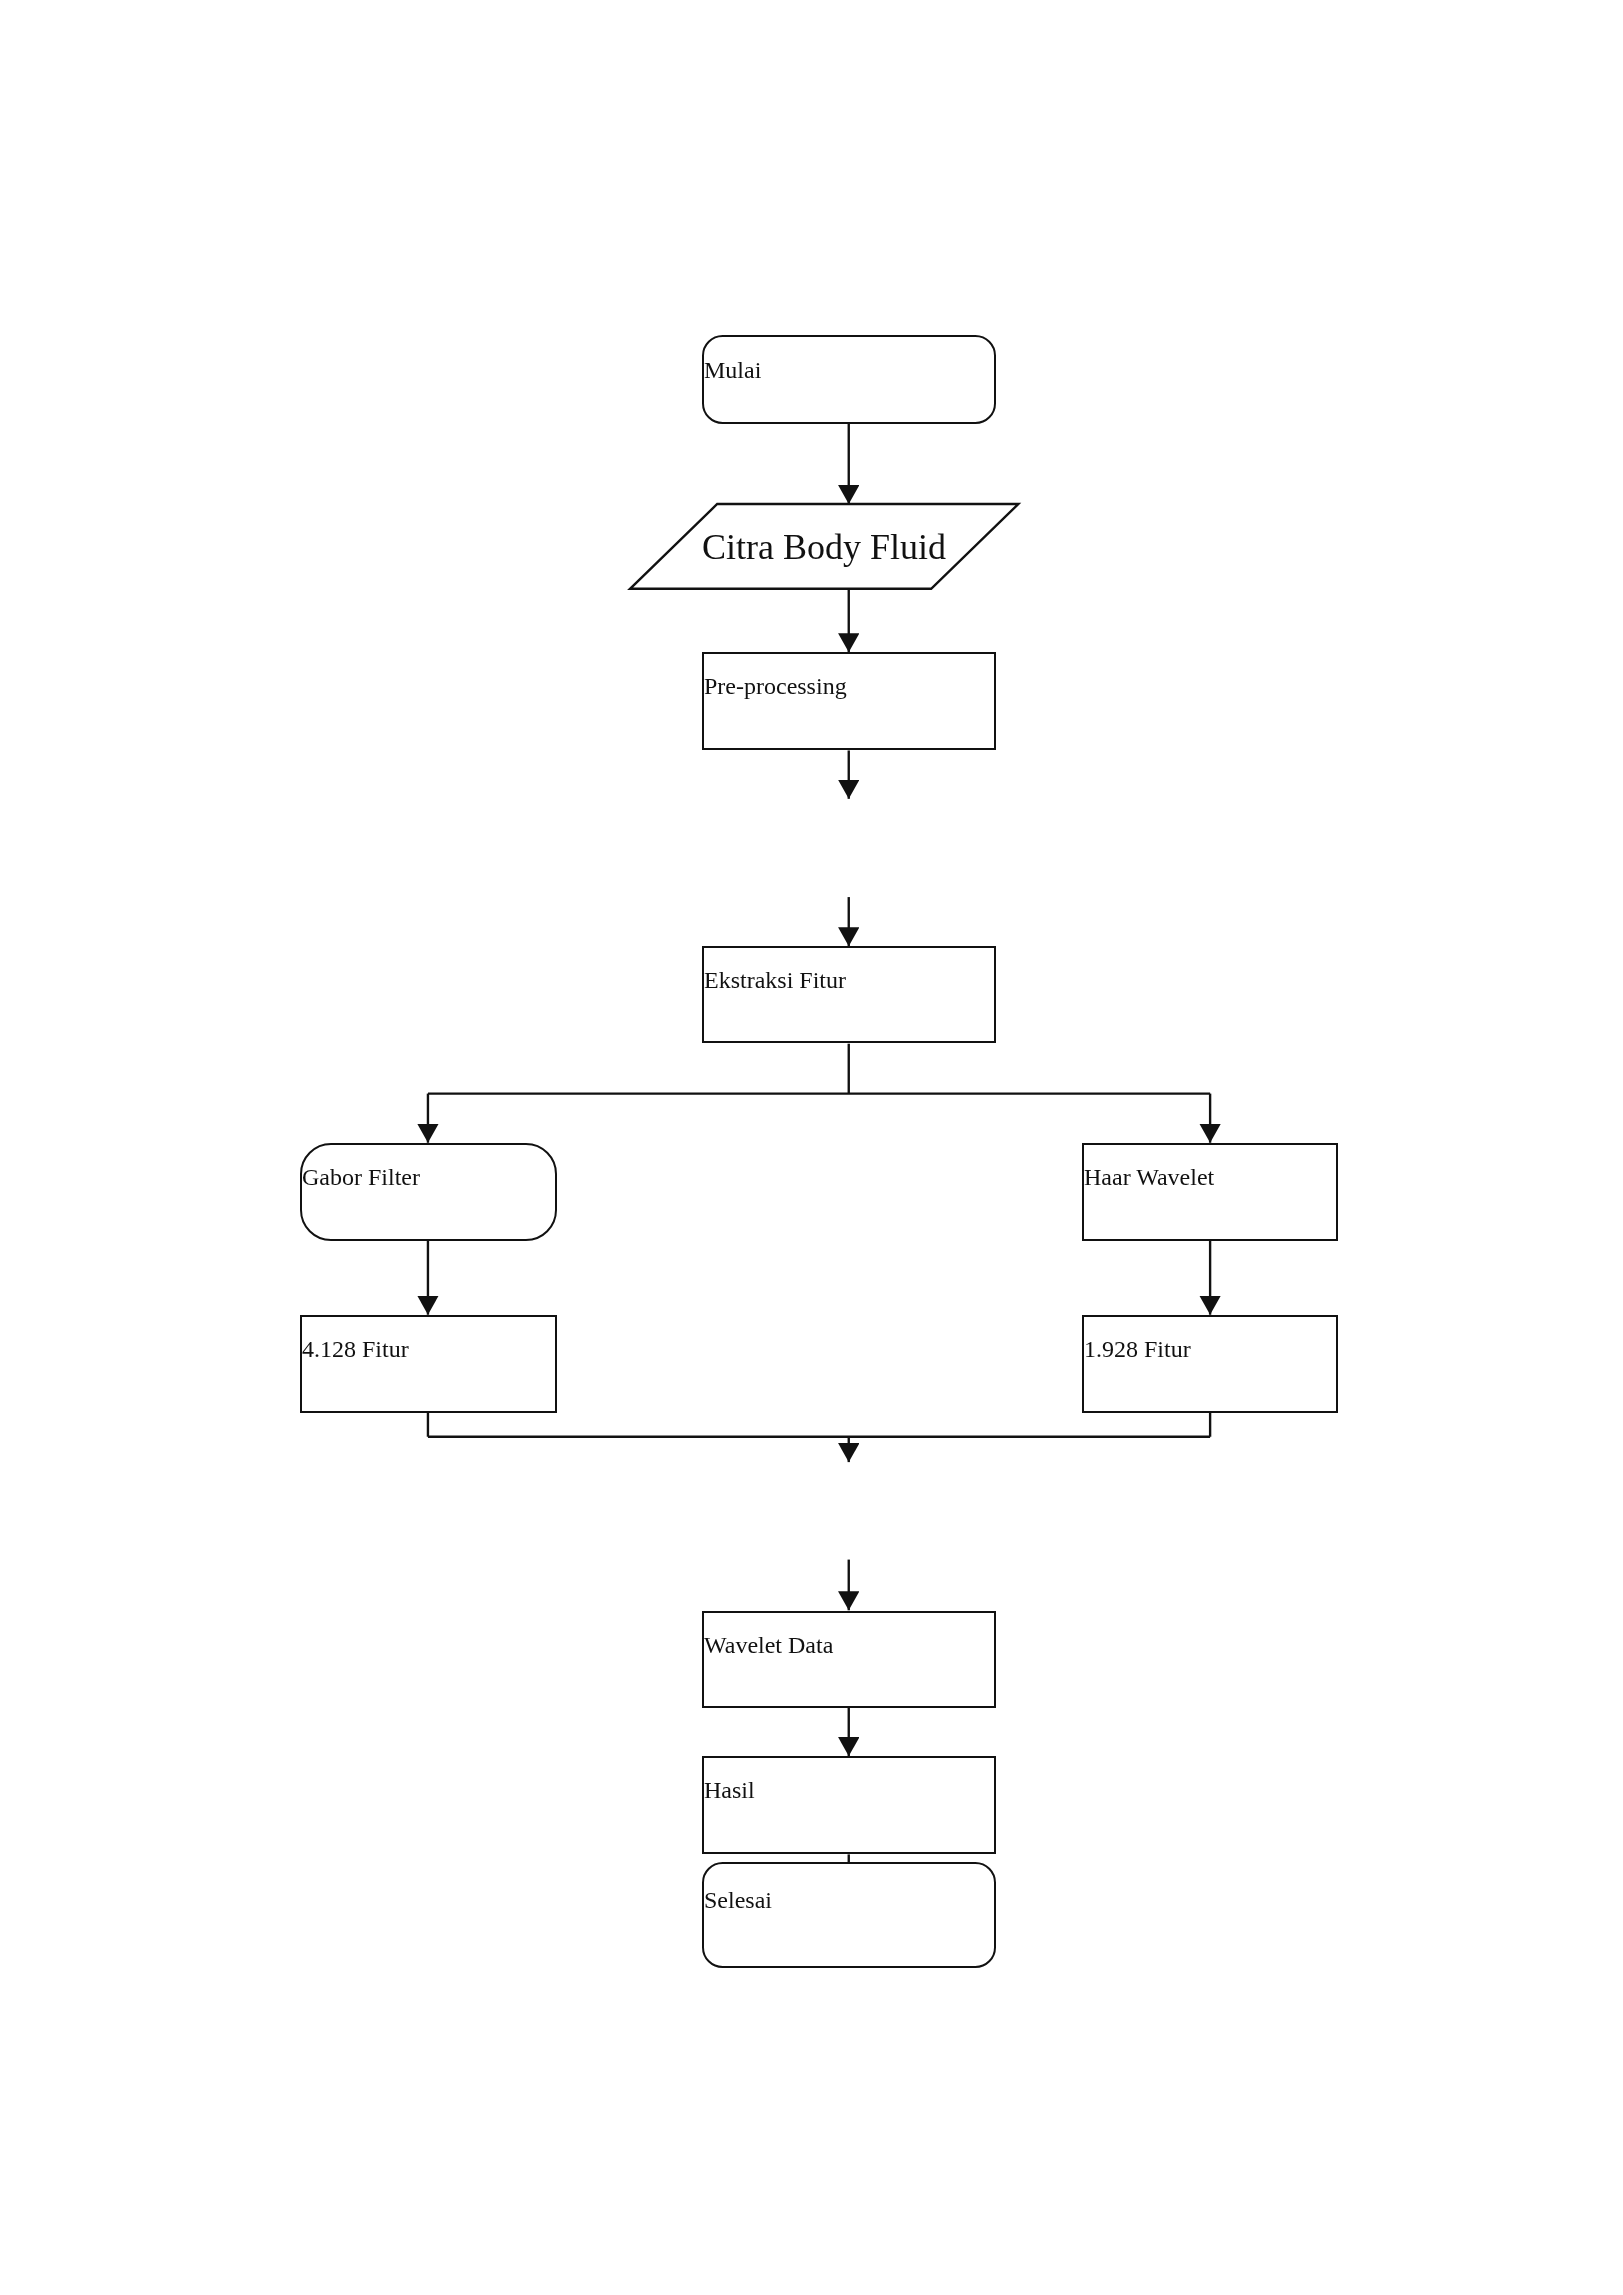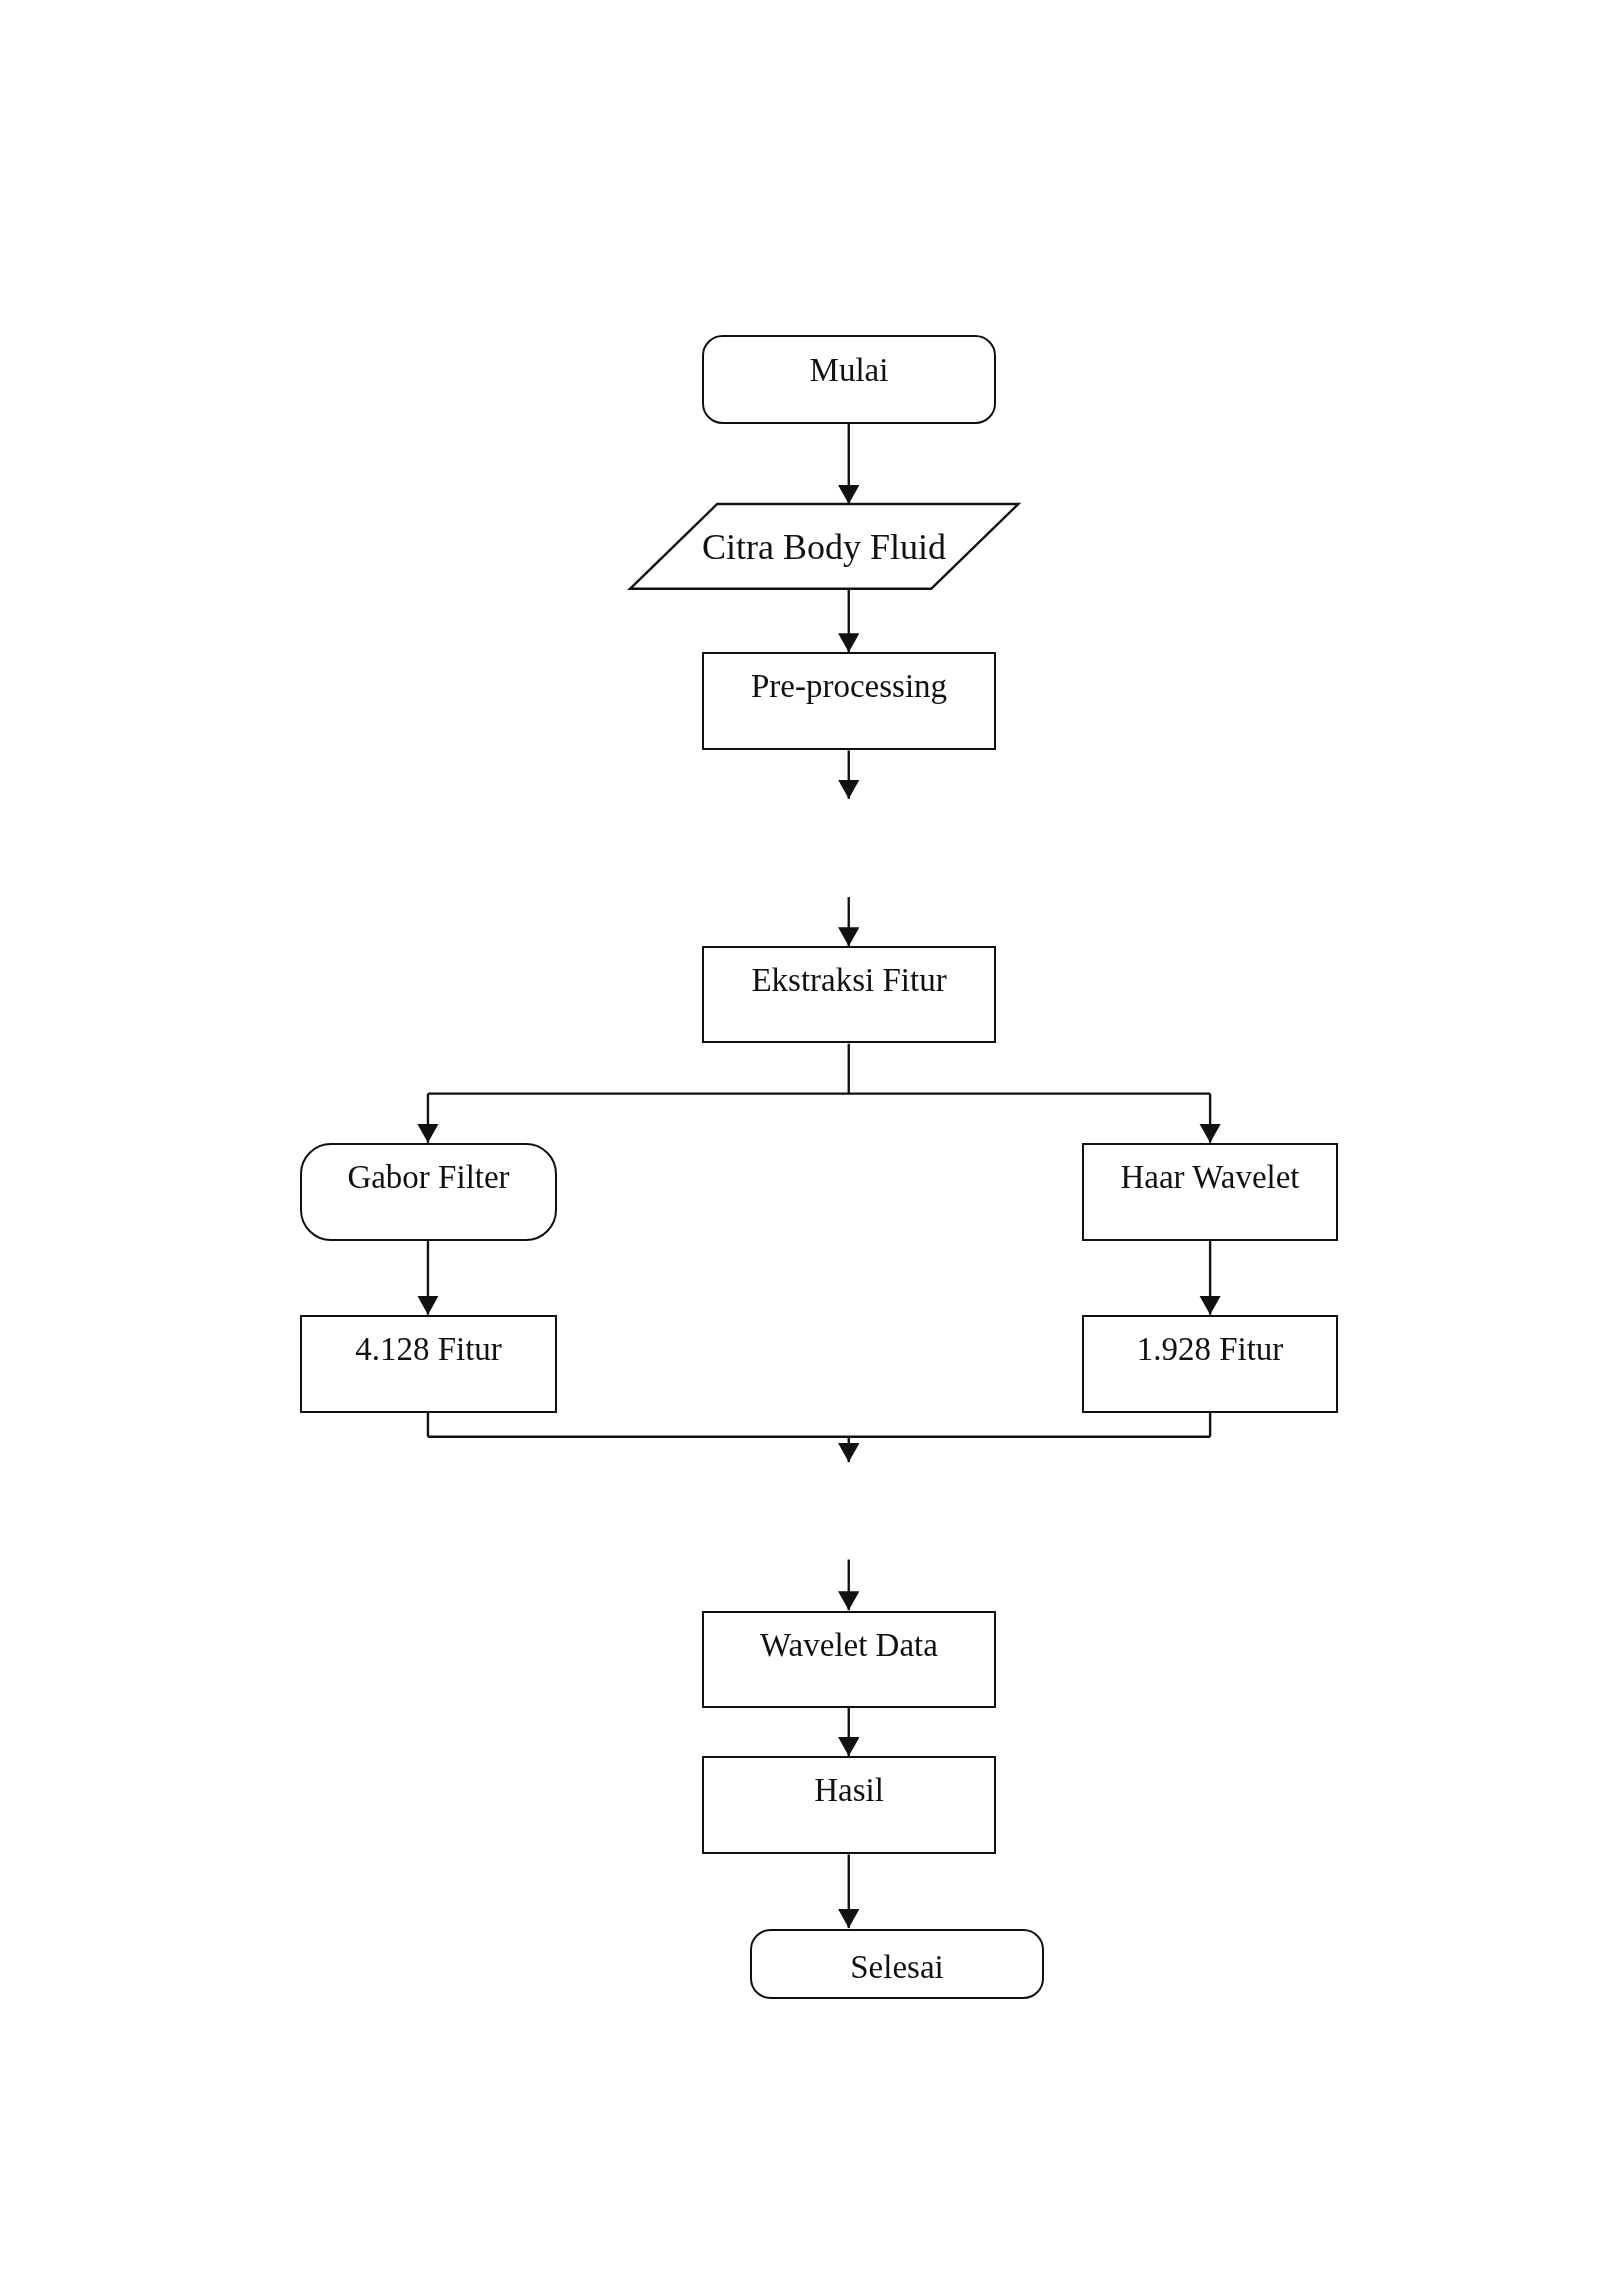--- a/index.html
+++ b/index.html
@@ -16,23 +16,23 @@
     position: absolute;
     left: 0; top: 0;
     width: 1623px; height: 2295px;
   }
   .node {
     position: absolute;
     box-sizing: border-box;
     border: 2.4px solid #111111;
     background: #ffffff;
     display: flex;
-    justify-content: center;
+    justify-content: flex-start;
     align-items: flex-start;
-    font-size: 33px;
+    font-size: 24px;
     line-height: 38px;
     white-space: nowrap;
   }
   .node.terminator { border-radius: 20.6px; }
   .node .lbl { margin-top: 12.7px; }
   .node.terminator .lbl { margin-top: 14.3px; }
   .node.terminator.end .lbl { margin-top: 17.4px; }
   .io-label {
     position: absolute;
     display: flex;
@@ -118,18 +118,18 @@
 
 
   <div class="node" style="left:702px; top:1611px; width:294px; height:97px;">
     <span class="lbl">Wavelet Data</span>
   </div>
 
   <div class="node" style="left:702px; top:1756px; width:294px; height:98px;">
     <span class="lbl">Hasil</span>
   </div>
 
-  <div class="node terminator end" style="left:702px; top:1929px; width:294px; height:70px;margin-left:48px;">
+  <div class="node terminator end" style="left:702px; top:1862px; width:294px; height:106px;">
     <span class="lbl">Selesai</span>
   </div>
 
 </div>
 
 
 </body></html>

